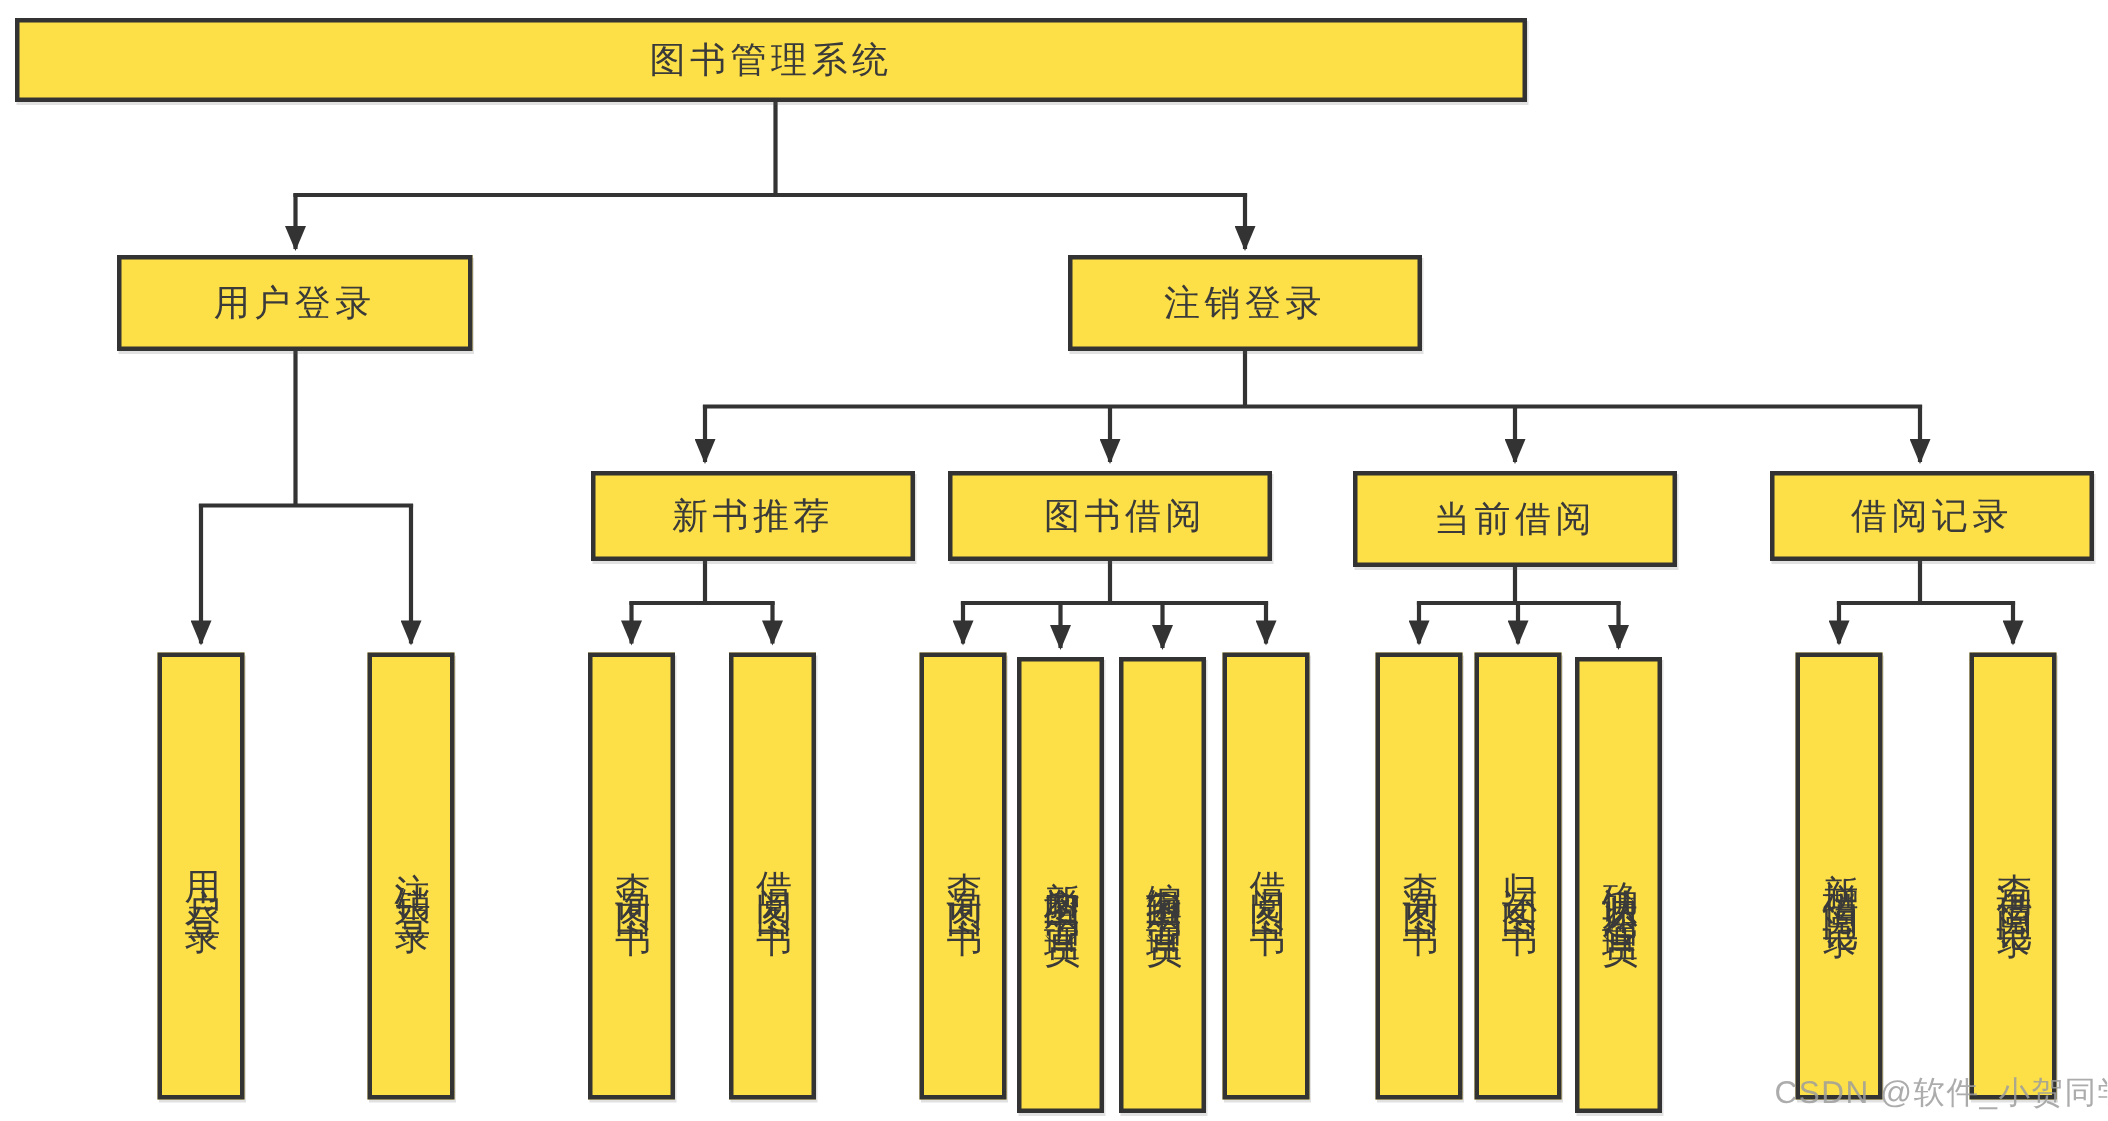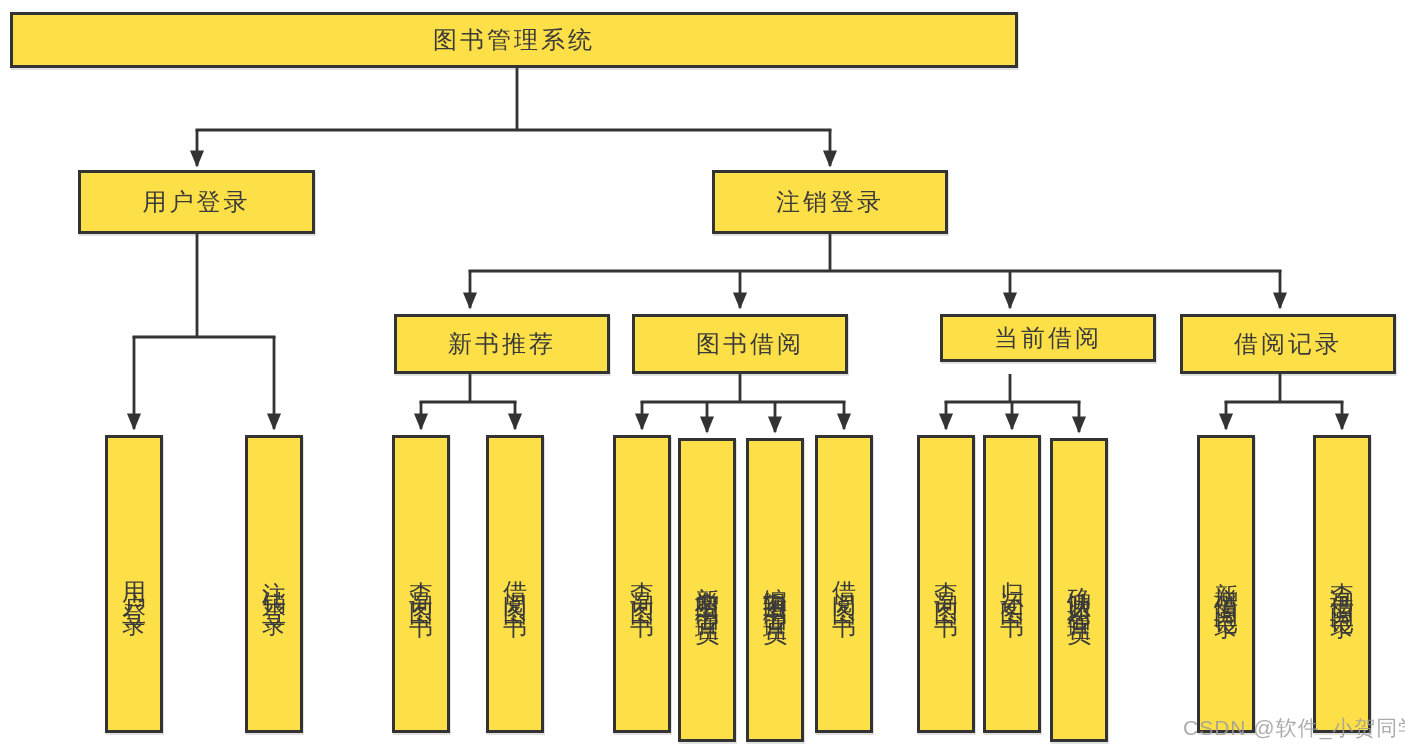--- a/index.html
+++ b/index.html
@@ -90,21 +90,21 @@
   <div class="box" style="left:712px; top:170px; width:236px; height:64px;">
     <span class="hlabel">注销登录</span>
   </div>
 
   <div class="box" style="left:362px; top:314px; width:216px; height:60px;margin-left:32px;">
     <span class="hlabel">新书推荐</span>
   </div>
   <div class="box" style="left:632px; top:314px; width:216px; height:60px;padding-left:20px;">
     <span class="hlabel">图书借阅</span>
   </div>
-  <div class="box" style="left:940px; top:314px; width:216px; height:48px;font-family:Liberation Serif, serif;">
+  <div class="box" style="left:902px; top:314px; width:216px; height:64px;font-family:Liberation Serif, serif;">
     <span class="hlabel">当前借阅</span>
   </div>
   <div class="box" style="left:1180px; top:314px; width:216px; height:60px;">
     <span class="hlabel">借阅记录</span>
   </div>
 
   <div class="box" style="left:105px; top:435px; width:58px; height:298px;">
     <span class="vtext sp4">用户登录</span>
   </div>
   <div class="box" style="left:245px; top:435px; width:58px; height:298px;">

